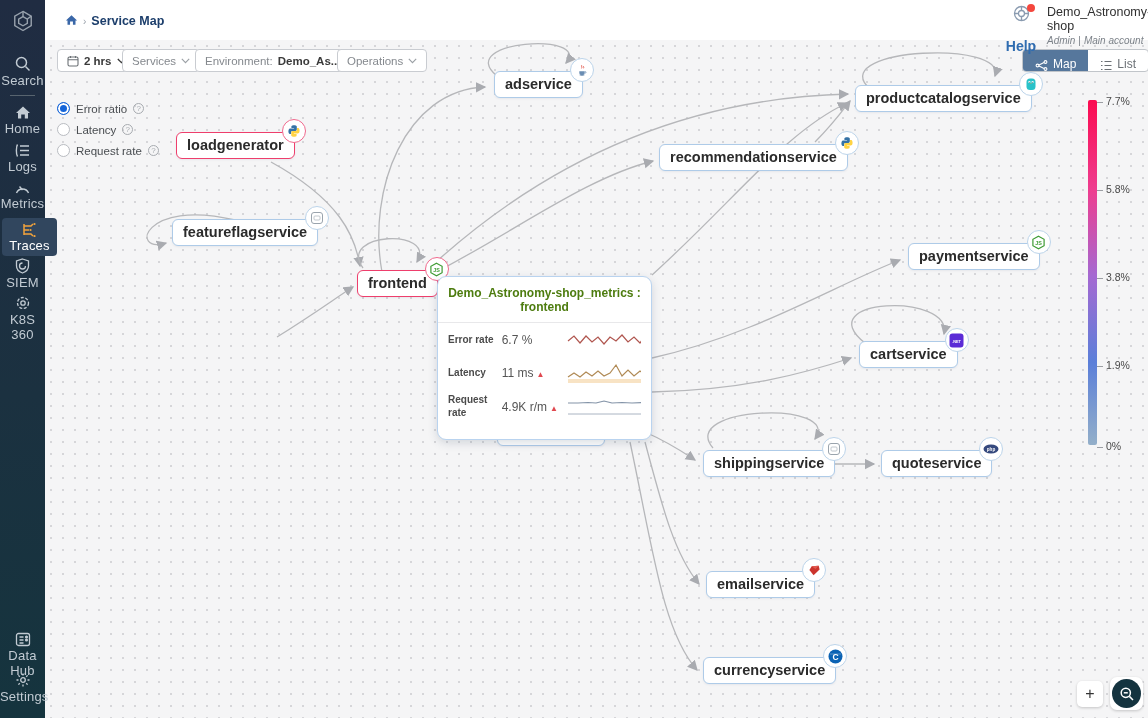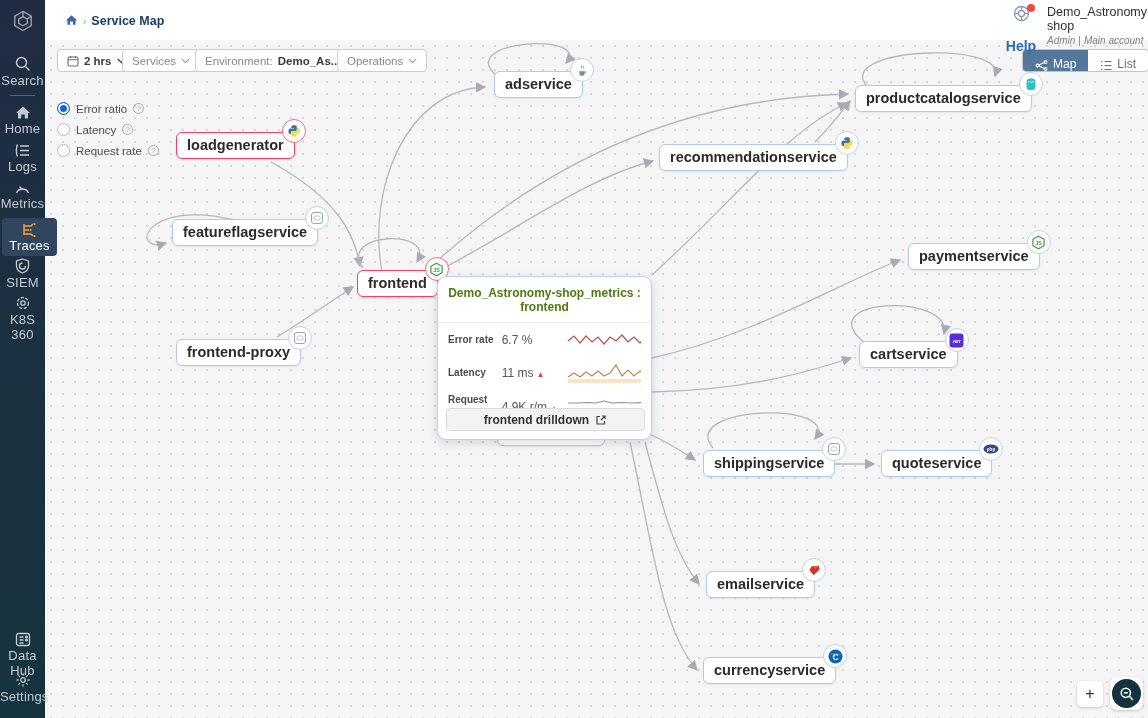--- a/index.html
+++ b/index.html
@@ -341,29 +341,20 @@
   <div class="node error" style="left:312px;top:230px;">
     <span class="nlabel">frontend</span>
     <span class="badge ring-error">
       <svg width="15" height="15" viewBox="0 0 15 15">
           <polygon points="7.5,1.2 13.1,4.3 13.1,10.7 7.5,13.8 1.9,10.7 1.9,4.3" fill="none" stroke="#3f9c35" stroke-width="1.2"></polygon>
           <text x="7.5" y="9.8" font-size="5.4" fill="#3f9c35" text-anchor="middle" font-weight="bold">JS</text>
         </svg>
     </span>
   </div>
 
-  <div class="node" style="left:131px;top:299px;">
-    <span class="nlabel">frontend-proxy</span>
-    <span class="badge">
-      <svg width="14" height="14" viewBox="0 0 14 14" fill="none">
-          <rect x="1.5" y="1.5" width="11" height="11" rx="2.5" stroke="#9aa4ad"></rect>
-          <rect x="4" y="5" width="6" height="4" rx="1" stroke="#b3bac1" stroke-width=".8"></rect>
-        </svg>
-    </span>
-  </div>
 
   <div class="node" style="left:810px;top:45px;">
     <span class="nlabel">productcatalogservice</span>
     <span class="badge">
       <svg width="14" height="14" viewBox="0 0 14 14">
           <rect x="2.5" y="1.5" width="9" height="11.5" rx="3.5" fill="#29c2c9"></rect>
           <circle cx="5.4" cy="5" r="1.1" fill="#fff"></circle>
           <circle cx="8.6" cy="5" r="1.1" fill="#fff"></circle>
           <circle cx="5.4" cy="5.2" r=".45" fill="#26303a"></circle>
           <circle cx="8.6" cy="5.2" r=".45" fill="#26303a"></circle>
@@ -467,29 +458,30 @@
 
     <div class="tt-row">
       <span class="tt-label">Request rate</span>
       <span class="tt-val"><span>4.9K r/m</span><span class="tt-alert">▲</span></span>
       <svg class="tt-spark" width="80" height="24">
         <polyline points="2,8 12,8 22,7.5 30,8 38,6 46,8 56,7.5 66,8 78,7.5" fill="none" stroke="#8494a8" stroke-width="1.1"></polyline>
         <line x1="2" y1="19" x2="78" y2="19" stroke="#aab4c2" stroke-width="1"></line>
       </svg>
     </div>
 
-    <div class="tt-btn">
-      <span>frontend drilldown</span>
-      <svg width="12" height="12" viewBox="0 0 12 12" fill="none" stroke="#444" stroke-width="1.2">
-        <path d="M5 2.5H2v7.5h7.5V7"></path>
-          <path d="M7 2h3v3M10 2L5.8 6.2"></path>
-        </svg>
-    </div>
-  </div>
-
+  </div>
+
+  <div class="legend">
+    <div class="legend-bar"></div>
+    <span class="legend-tick" style="top:0px">7.7%</span>
+    <span class="legend-tick" style="top:88px">5.8%</span>
+    <span class="legend-tick" style="top:176px">3.8%</span>
+    <span class="legend-tick" style="top:264px">1.9%</span>
+    <span class="legend-tick" style="top:345px">0%</span>
+  </div>
 
   <button class="zoom-in">+</button>
   <div class="zoom-mag">
     <div class="zoom-mag-circle">
       <svg width="16" height="16" viewBox="0 0 16 16" fill="none" stroke="#fff" stroke-width="1.5">
         <circle cx="6.8" cy="6.8" r="4.6"></circle>
           <line x1="10.4" y1="10.4" x2="14" y2="14"></line>
           <line x1="4.8" y1="6.8" x2="8.8" y2="6.8"></line>
       </svg>
     </div>

